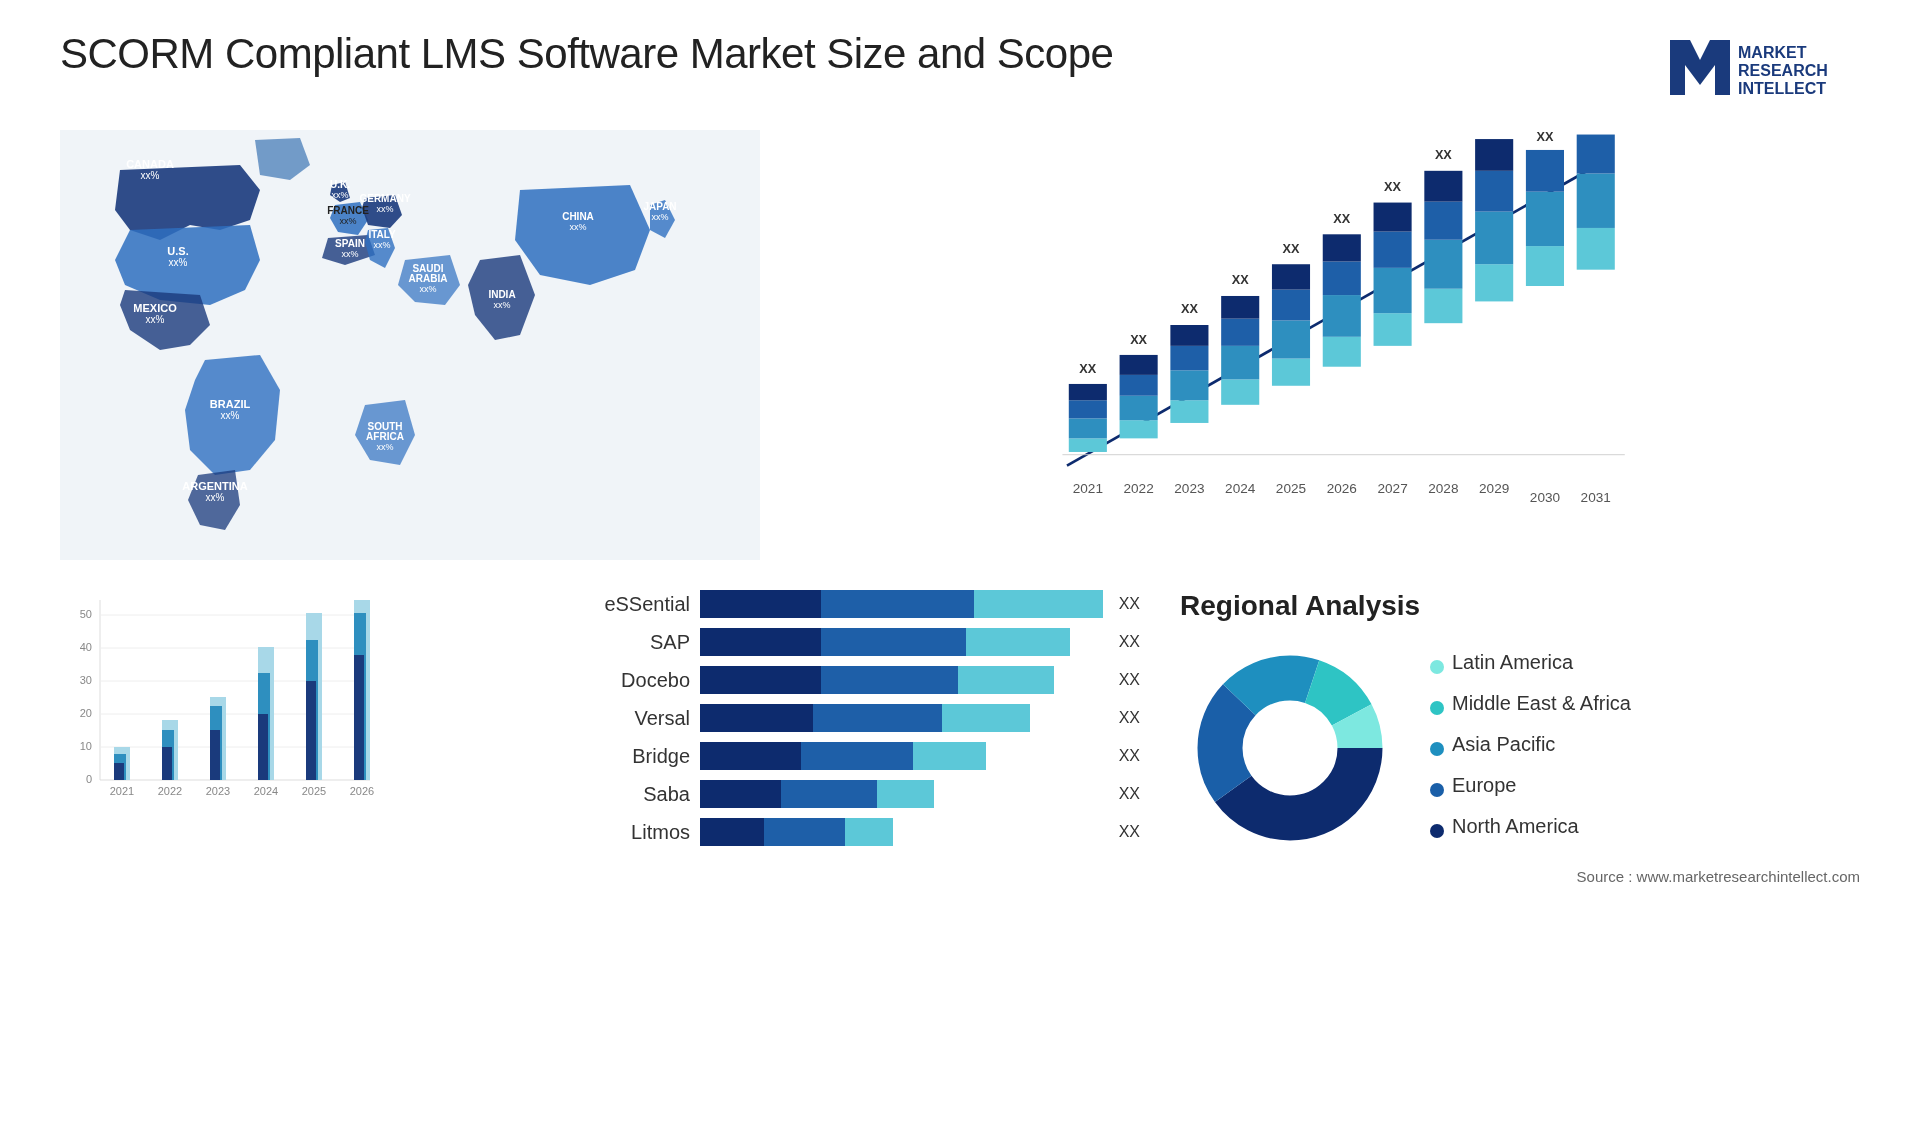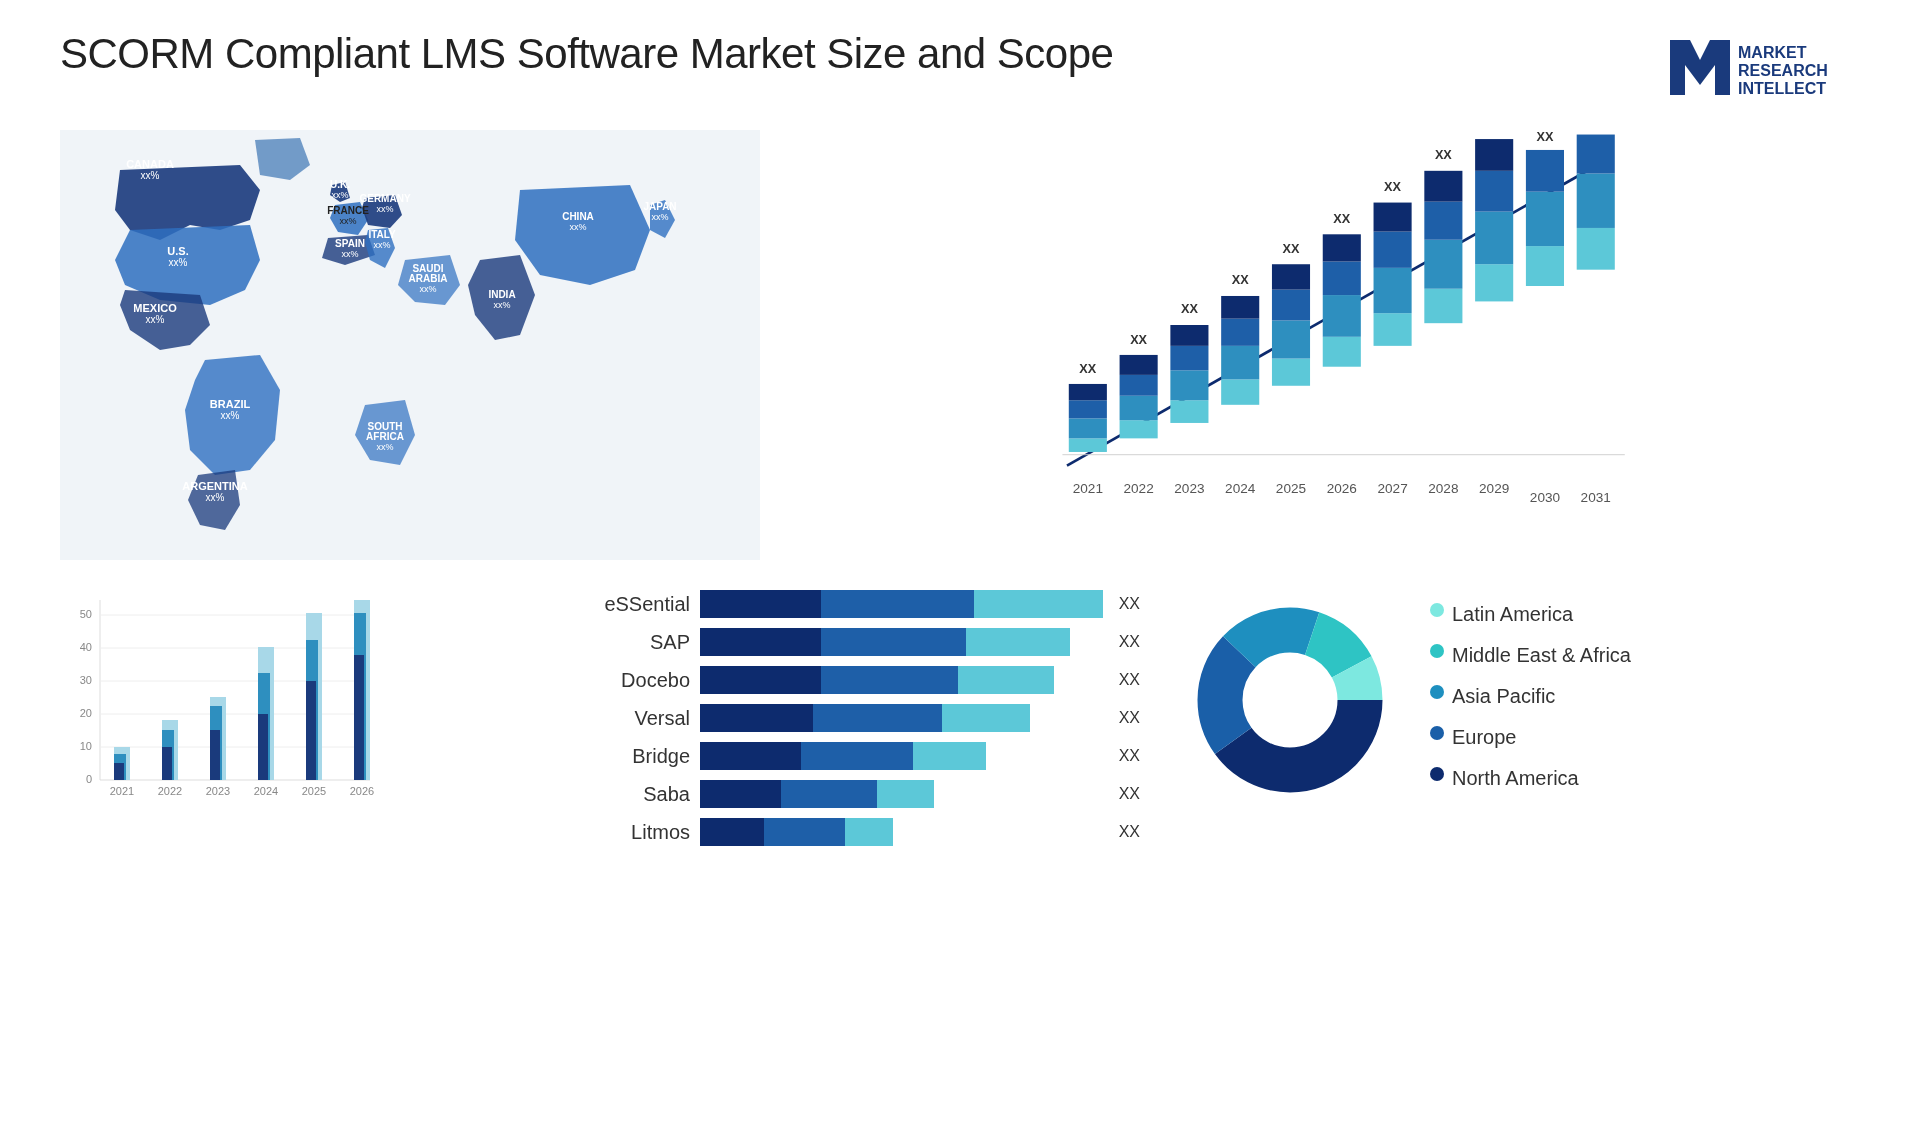--- a/index.html
+++ b/index.html
@@ -89,21 +89,21 @@
 
     
     .regional-container {
       flex: 1;
       height: 320px;
     }
 
     
     .legend-item {
       display: flex;
-      align-items: flex-start;
+      align-items: flex-end;
       gap: 8px;
       font-size: 20px;
       color: #333;
       margin-bottom: 8px;
     }
     .legend-dot {
       width: 14px;
       height: 14px;
       border-radius: 50%;
     }
@@ -473,20 +473,21 @@
             <div class="player-bar-seg" style="width:20%;background:#1e5fa8;"></div>
             <div class="player-bar-seg" style="width:12%;background:#5cc8d8;"></div>
           </div>
           <span class="player-xx">XX</span>
         </div>
 
       </div>
     </div>
 
     <div class="regional-container">
+      <div class="section-title">Regional Analysis</div>
       <div style="display:flex;align-items:center;gap:30px;">
 
         <svg viewBox="0 0 220 220" width="220" height="220">
 
           <circle cx="110" cy="110" r="70" fill="none" stroke="#0d2b6e" stroke-width="45" stroke-dasharray="175.9 263.9" stroke-dashoffset="0"></circle>
           <circle cx="110" cy="110" r="70" fill="none" stroke="#1a5fa8" stroke-width="45" stroke-dasharray="96.8 343" stroke-dashoffset="-175.9"></circle>
           <circle cx="110" cy="110" r="70" fill="none" stroke="#1e8fbf" stroke-width="45" stroke-dasharray="79.2 360.6" stroke-dashoffset="-272.7"></circle>
           <circle cx="110" cy="110" r="70" fill="none" stroke="#2ec4c4" stroke-width="45" stroke-dasharray="52.8 387" stroke-dashoffset="-351.9"></circle>
           <circle cx="110" cy="110" r="70" fill="none" stroke="#7de8e0" stroke-width="45" stroke-dasharray="35.1 404.7" stroke-dashoffset="-404.7"></circle>
 
@@ -509,16 +510,17 @@
           <div class="legend-item">
             <div class="legend-dot" style="background:#1a5fa8;"></div>
             <span>Europe</span>
           </div>
           <div class="legend-item">
             <div class="legend-dot" style="background:#0d2b6e;"></div>
             <span>North America</span>
           </div>
         </div>
       </div>
+      <div class="source-text" style="margin-top:10px;">Source : www.marketresearchintellect.com</div>
     </div>
 
   </div>
 </div>
 
 </body></html>

